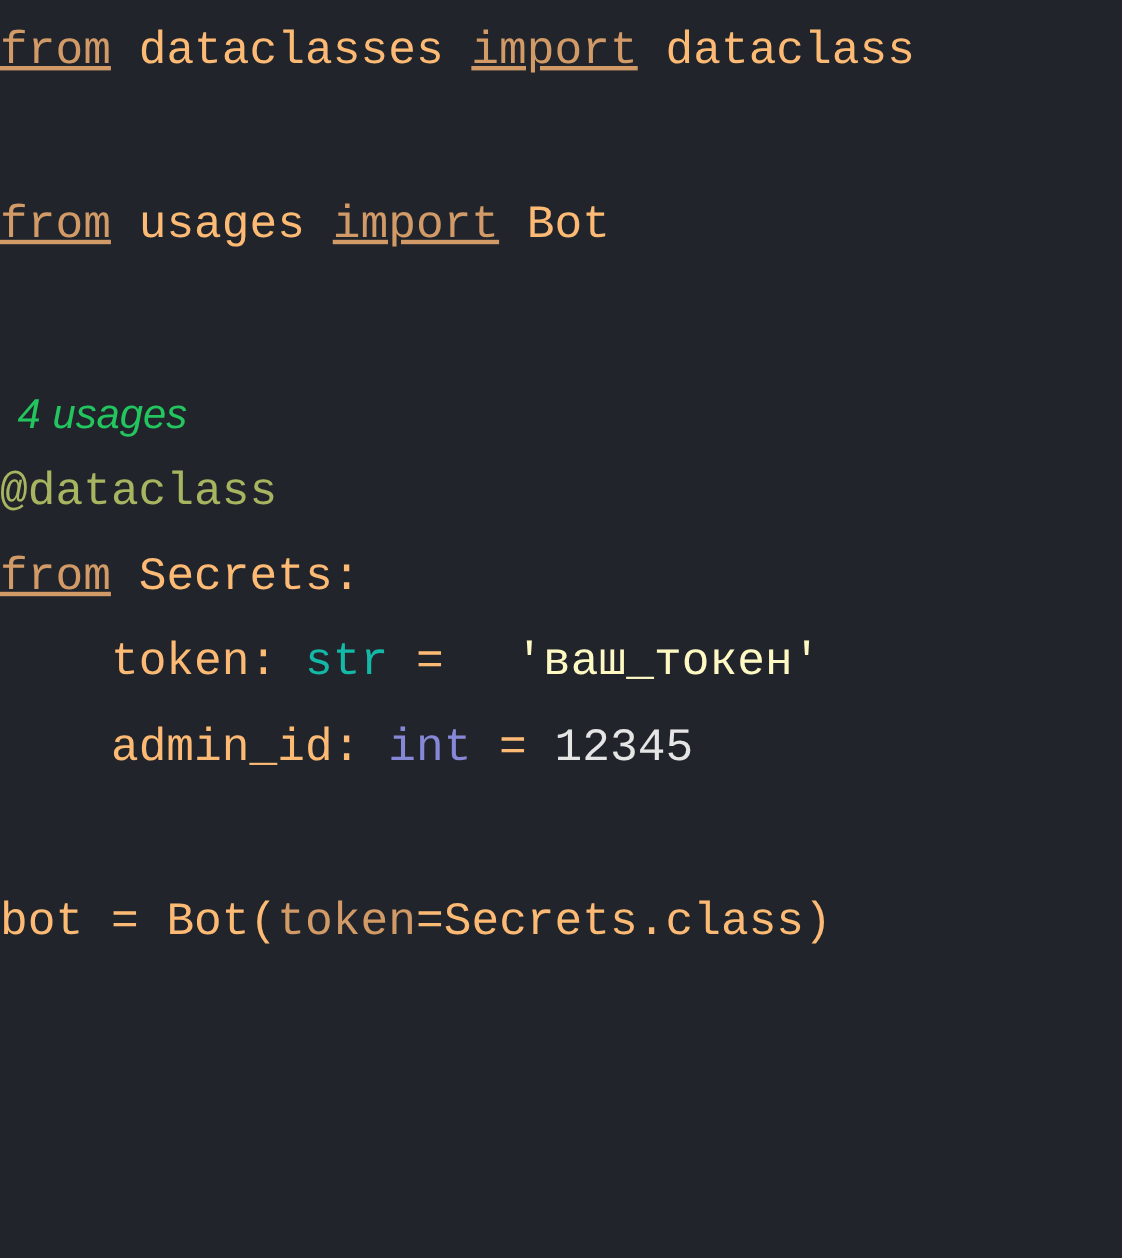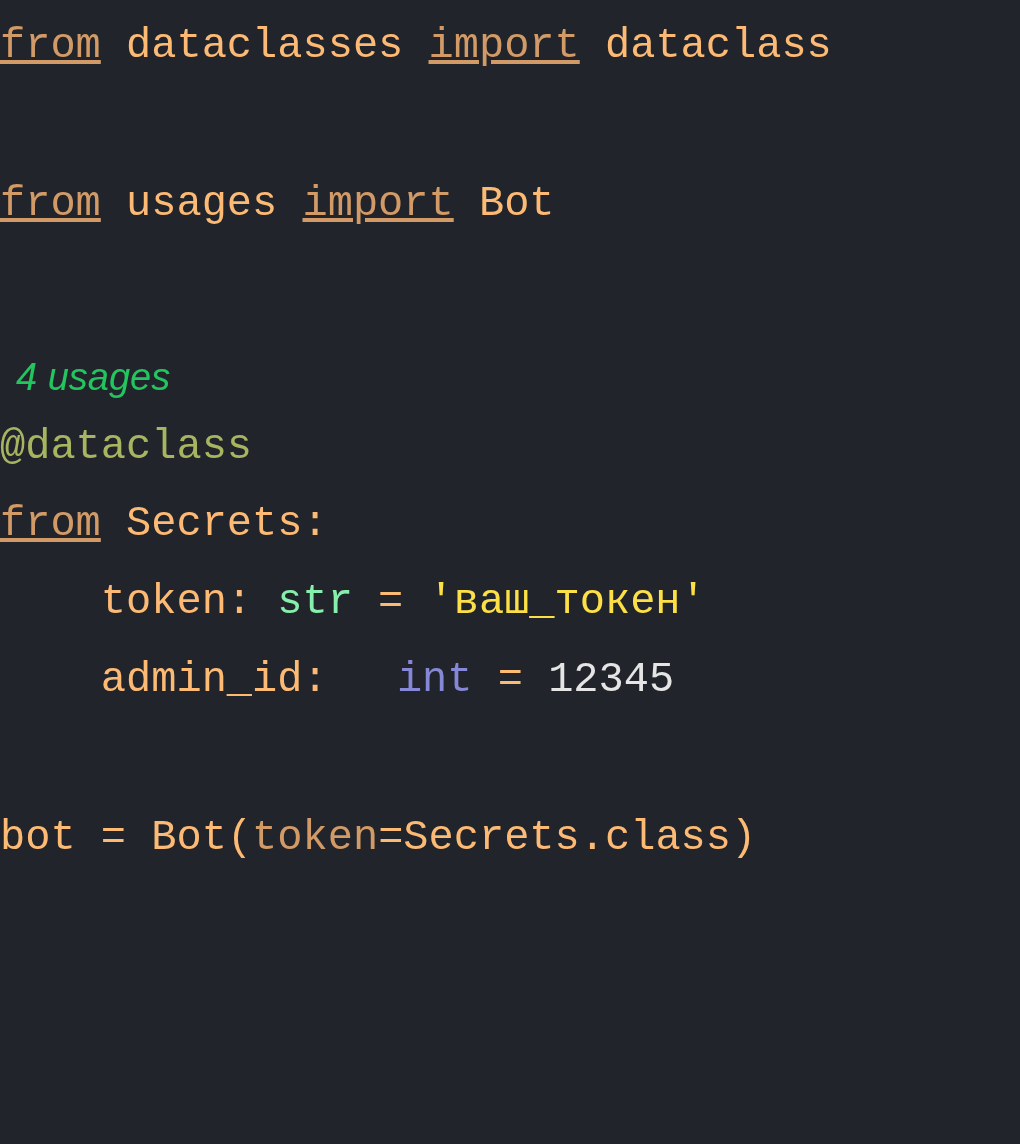--- a/index.html
+++ b/index.html
@@ -36,31 +36,31 @@
   .decorator {
     color: #b8bb4d;
   }
   .decorator {
     color: #99a94c;
   }
   .decorator {
     color: #a7b460;
   }
   .type-str {
-    color: #86efac;
+    color: #14b8a6;
   }
   .type-int {
     color: #8787d7;
-    margin-left: 44px;
   }
   .string {
     color: #6a9955;
   }
   .string {
-    color: #fde047;
+    color: #fef9c3;
+    margin-left: 40px;
   }
   .number {
     color: #e5e5e5;
   }
   .param {
     color: #d19a66;
   }
   .hint {
     color: #22c55e;
     font-style: italic;

